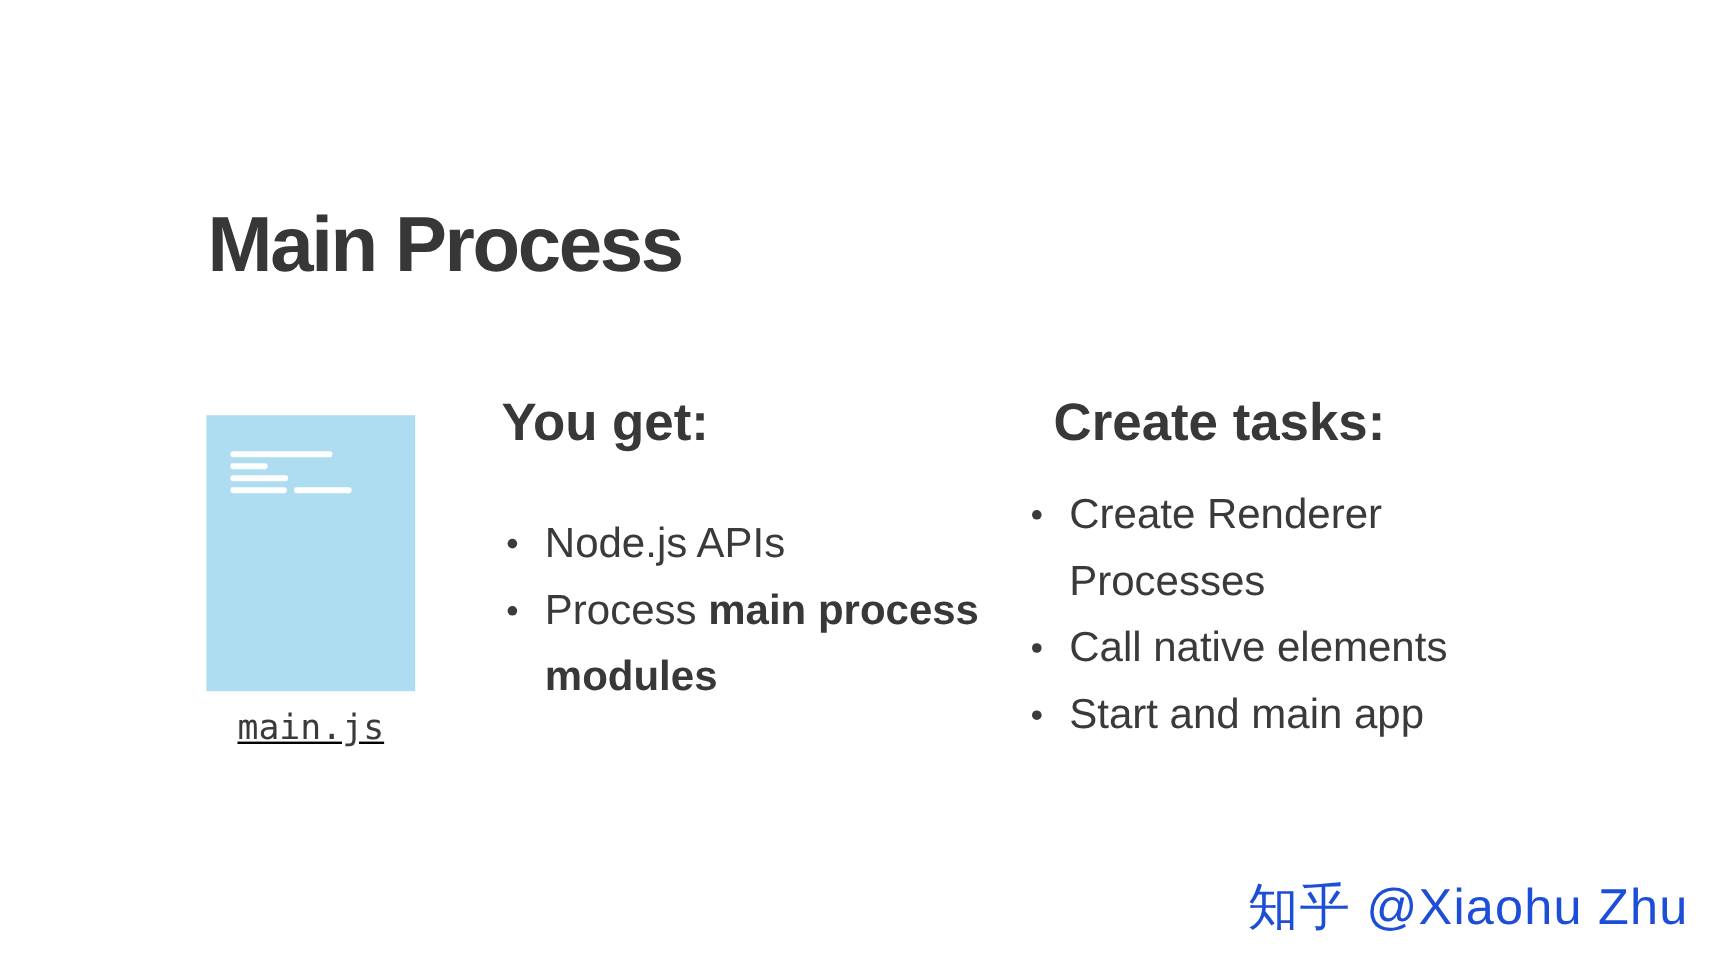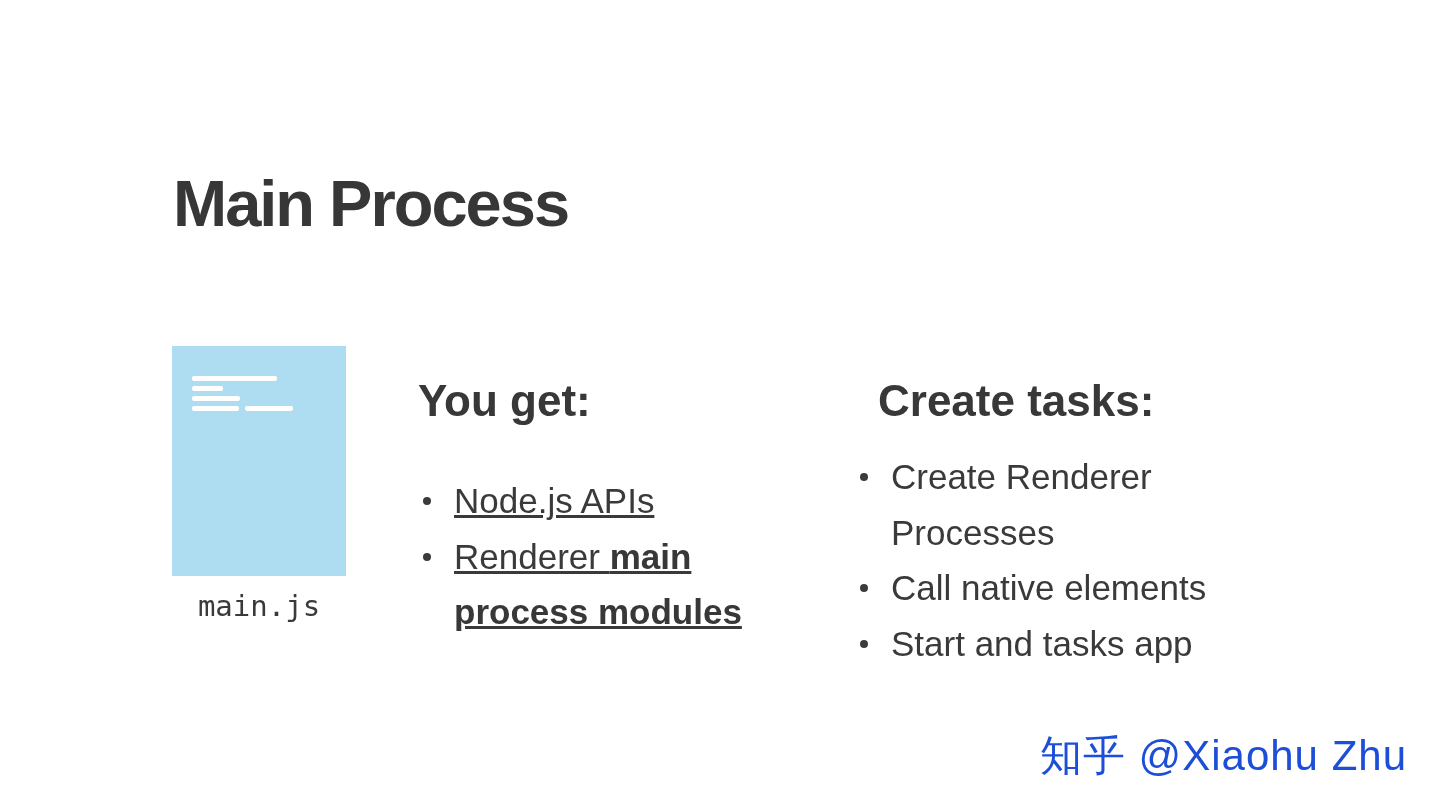--- a/index.html
+++ b/index.html
@@ -26,20 +26,21 @@
     color: #373737;
     white-space: nowrap;
   }
 
   
   .file-card {
     position: absolute;
     left: 172px;
     top: 346px;
     width: 174px;
+    text-decoration: underline;
   }
   .file-icon {
     position: relative;
     width: 174px;
     height: 230px;
     background: #aeddf2;
   }
   .code-lines {
     position: absolute;
     left: 20px;
@@ -75,33 +76,32 @@
     top: 325px;
   }
   .col-you-get { left: 418px; }
   .col-common-tasks { left: 855px; }
   .col-heading {
     font-size: 44px;
     line-height: 56px;
     font-weight: 700;
     color: #383838;
     white-space: nowrap;
-    margin-top: 48px;
   }
   .col-common-tasks .col-heading { margin-left: 23px; }
 
   .bullets {
     list-style: none;
     margin-top: 44px;
     padding-left: 36px;
     font-size: 35px;
     line-height: 55.5px;
     color: #3a3a3a;
   }
-  .col-you-get .bullets { width: 416px; text-decoration: underline; }       
+  .col-you-get .bullets { width: 416px; }       
   .col-common-tasks .bullets { width: 376px; margin-top: 20px; }  
   .bullets li { position: relative; }
   .bullets li::before {
     content: "";
     position: absolute;
     left: -31px;
     top: 24px;
     width: 8px;
     height: 8px;
     border-radius: 50%;
@@ -143,35 +143,35 @@
     <figcaption class="file-label">main.js</figcaption>
   </figure>
 
   <section class="col col-you-get">
     <h2 class="col-heading">You get:</h2>
     <ul class="bullets">
       <li>
         <span>Node.js APIs</span>
       </li>
       <li>
-        <span>Renderer </span><strong>main process modules</strong>
+        <span>Process </span><strong>main process modules</strong>
       </li>
     </ul>
   </section>
 
   <section class="col col-common-tasks">
     <h2 class="col-heading">Create tasks:</h2>
     <ul class="bullets">
       <li>
         <span>Create Renderer Processes</span>
       </li>
       <li>
         <span>Call native elements</span>
       </li>
       <li>
-        <span>Start and tasks app</span>
+        <span>Start and main app</span>
       </li>
     </ul>
   </section>
 
   <div class="watermark">知乎 @Xiaohu Zhu</div>
 
 </div>
 
 </body></html>

